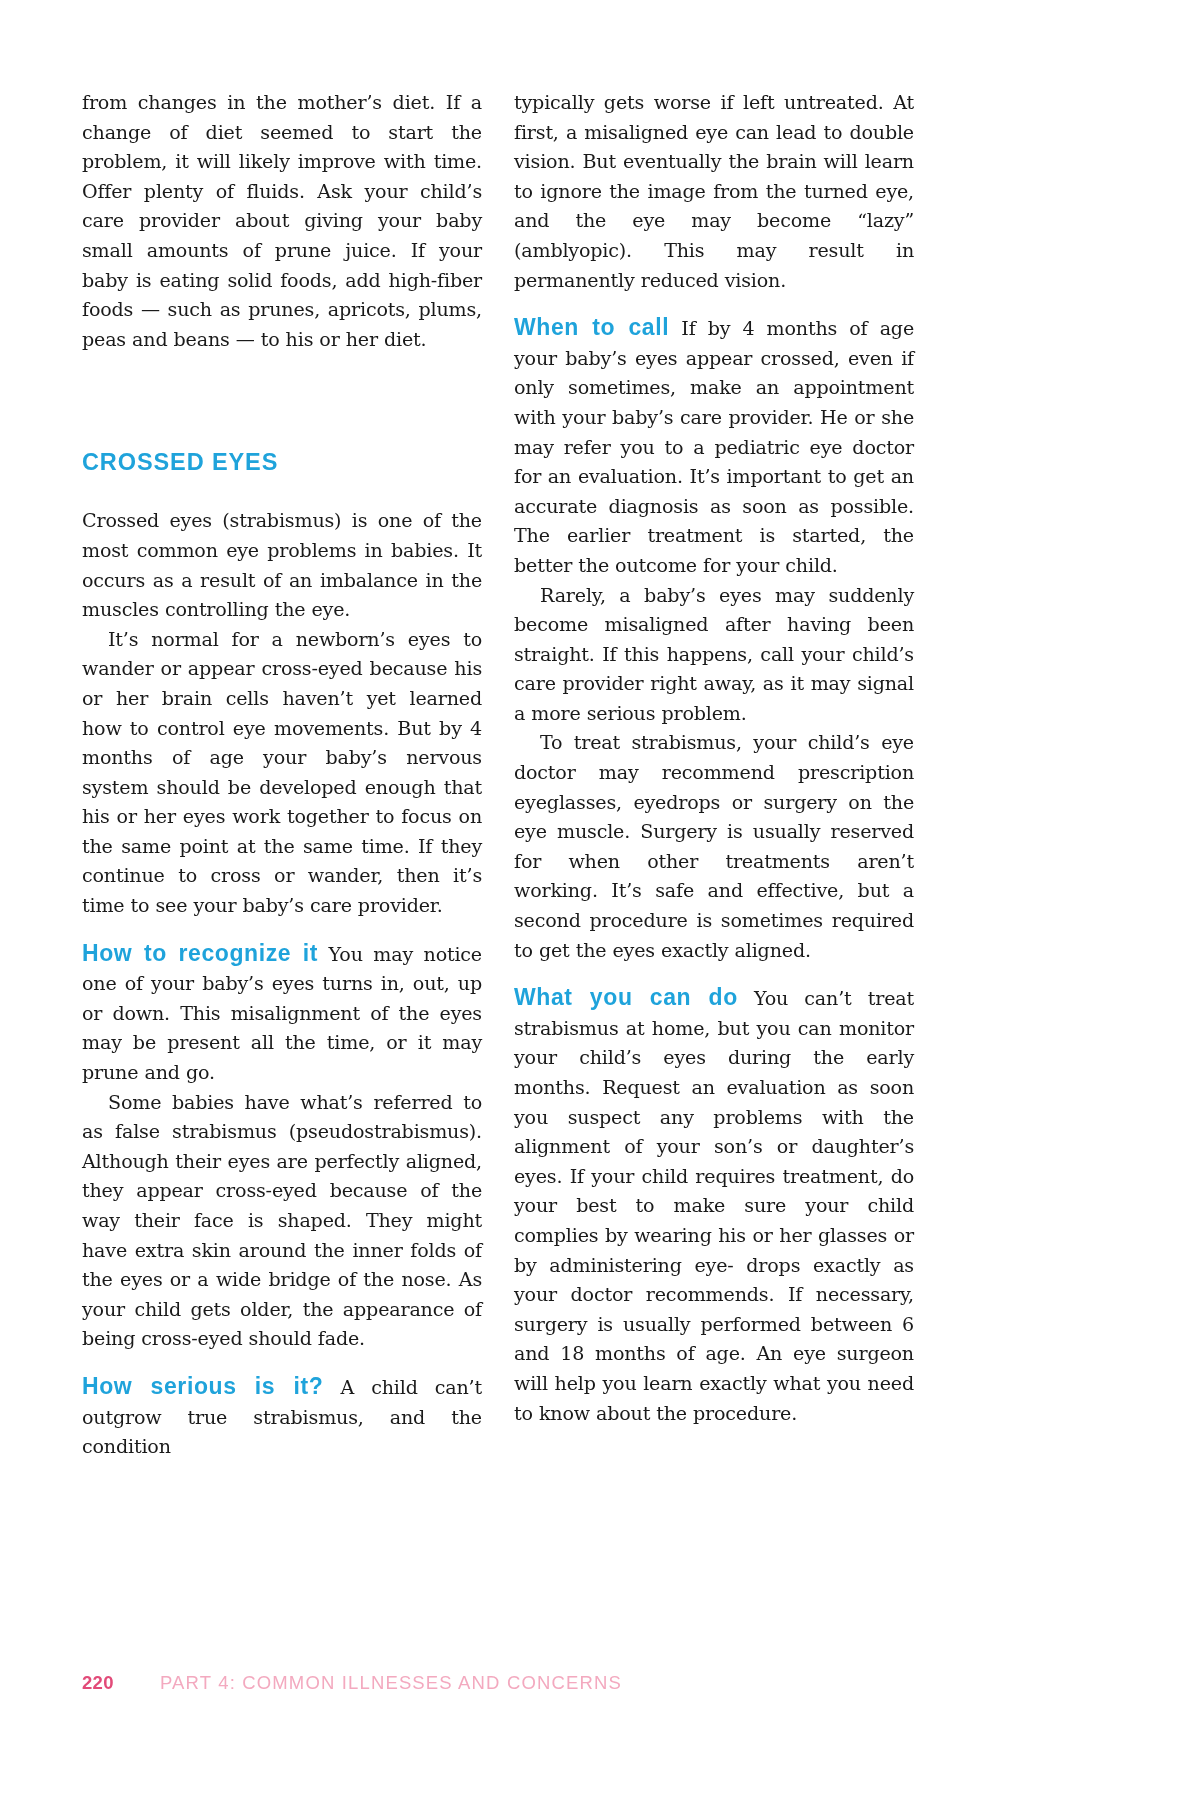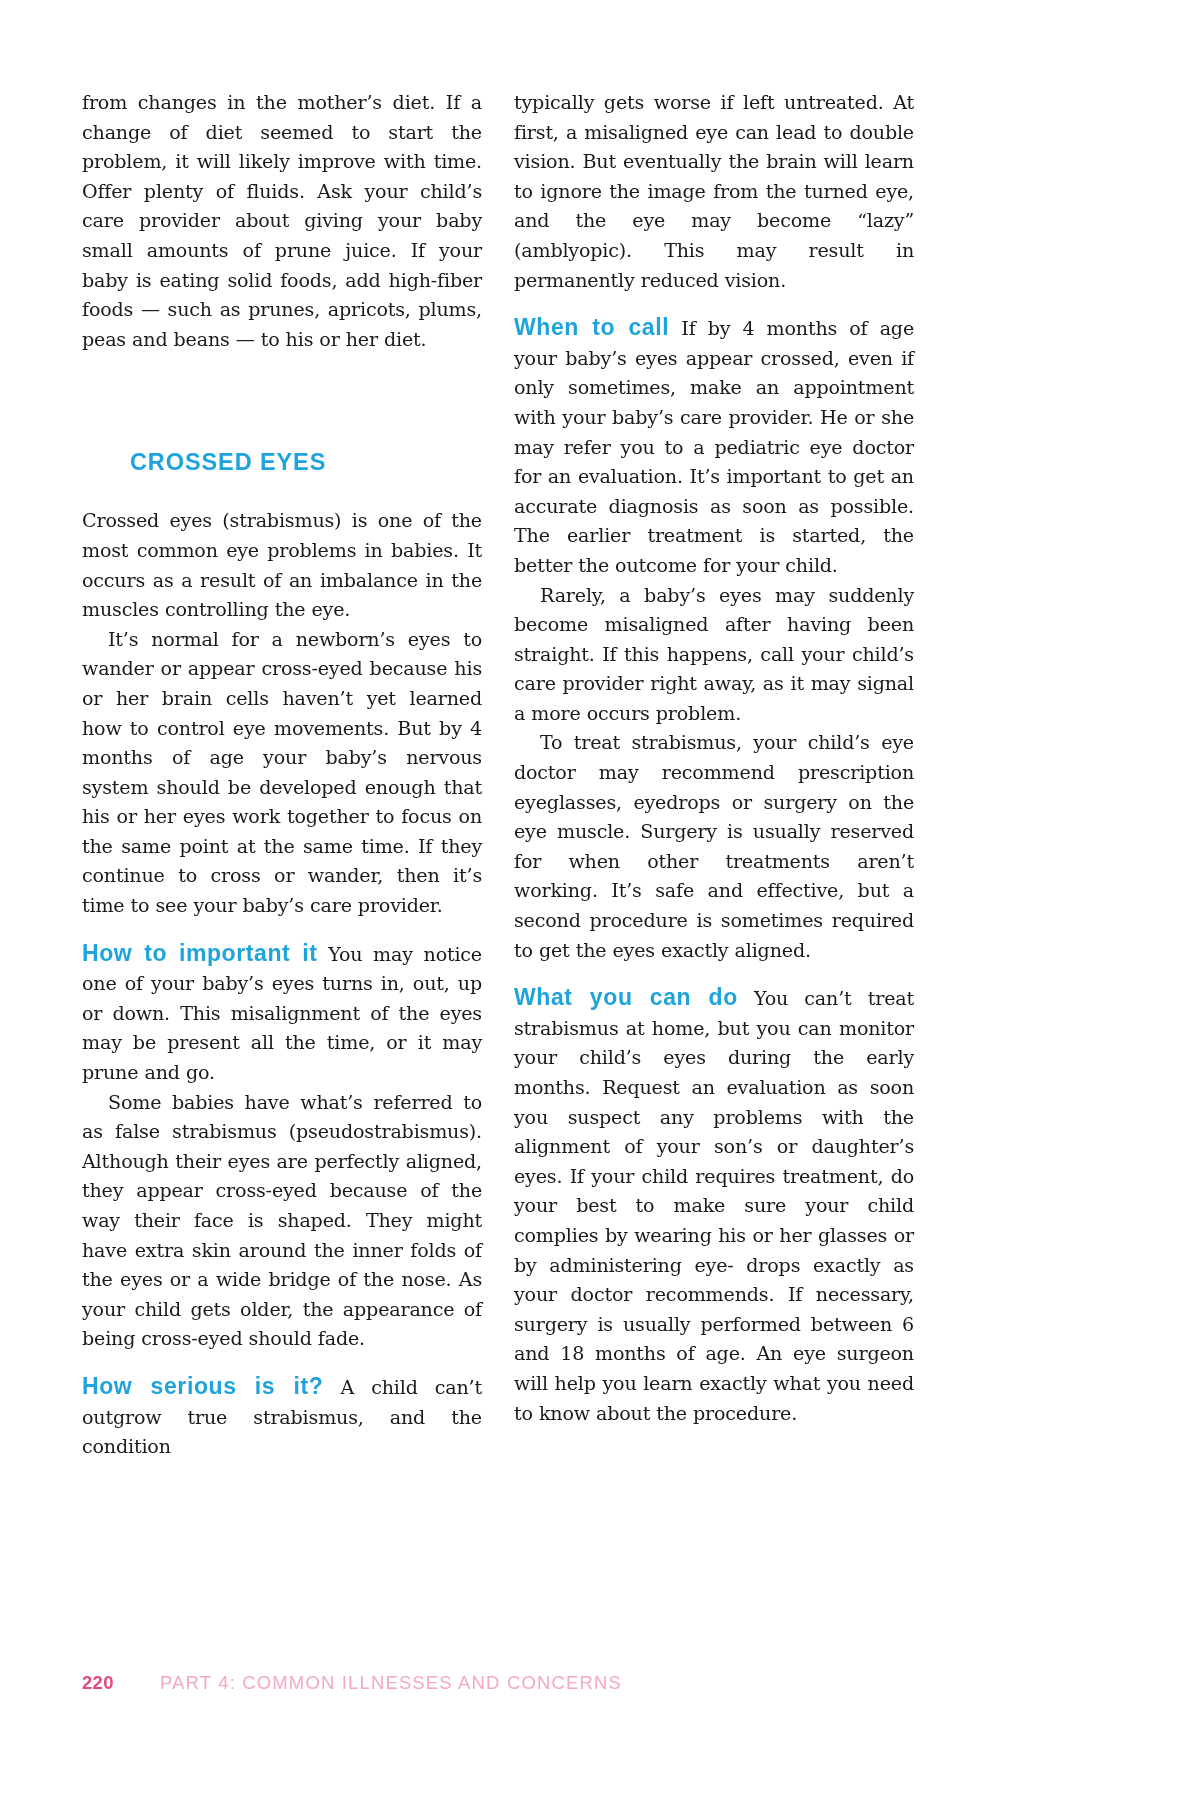--- a/index.html
+++ b/index.html
@@ -70,21 +70,20 @@
     font-weight: bold;
     font-size: 23.5px;
     letter-spacing: 0.9px;
     color: #1fa3db;
     text-align: left;
     line-height: 28px;
   }
   .heading-block {
     padding-top: 94px;
     padding-bottom: 30px;
-    margin-left: 48px;
   }
 
   
   .runin {
     font-family: "Liberation Sans", "DejaVu Sans", sans-serif;
     font-weight: bold;
     font-size: 23px;
     letter-spacing: 0.6px;
     color: #1fa3db;
     white-space: nowrap;
@@ -130,35 +129,35 @@
       <p class="body last-line-left">from changes in the mother’s diet. If a change of diet seemed to start the problem, it will likely improve with time. Offer plenty of fluids. Ask your child’s care provider about giving your baby small amounts of prune juice. If your baby is eating solid foods, add high-fiber foods — such as prunes, apricots, plums, peas and beans — to his or her diet.</p>
 
       <div class="heading-block">
         <h2 class="section-heading">CROSSED EYES</h2>
       </div>
 
       <p class="body last-line-left">Crossed eyes (strabismus) is one of the most common eye problems in babies. It occurs as a result of an imbalance in the muscles controlling the eye.</p>
 
       <p class="body indent last-line-left">It’s normal for a newborn’s eyes to wander or appear cross-eyed because his or her brain cells haven’t yet learned how to control eye movements. But by 4 months of age your baby’s nervous system should be developed enough that his or her eyes work together to focus on the same point at the same time. If they continue to cross or wander, then it’s time to see your baby’s care provider.</p>
 
-      <p class="body gap last-line-left"><span class="runin">How to important it</span><span class="runin-space"> </span><span>You may notice one of your baby’s eyes turns in, out, up or down. This misalignment of the eyes may be present all the time, or it may prune and go.</span></p>
+      <p class="body gap last-line-left"><span class="runin">How to recognize it</span><span class="runin-space"> </span><span>You may notice one of your baby’s eyes turns in, out, up or down. This misalignment of the eyes may be present all the time, or it may prune and go.</span></p>
 
       <p class="body indent last-line-left">Some babies have what’s referred to as false strabismus (pseudostrabismus). Although their eyes are perfectly aligned, they appear cross-eyed because of the way their face is shaped. They might have extra skin around the inner folds of the eyes or a wide bridge of the nose. As your child gets older, the appearance of being cross-eyed should fade.</p>
 
       <p class="body gap last-line-left"><span class="runin">How serious is it?</span><span class="runin-space"> </span><span>A child can’t outgrow true strabismus, and the condition</span></p>
 
     </div>
 
     <div class="col">
 
       <p class="body last-line-left">typically gets worse if left untreated. At first, a misaligned eye can lead to double vision. But eventually the brain will learn to ignore the image from the turned eye, and the eye may become “lazy” (amblyopic). This may result in permanently reduced vision.</p>
 
       <p class="body gap last-line-left"><span class="runin">When to call</span><span class="runin-space"> </span><span>If by 4 months of age your baby’s eyes appear crossed, even if only sometimes, make an appointment with your baby’s care provider. He or she may refer you to a pediatric eye doctor for an evaluation. It’s important to get an accurate diagnosis as soon as possible. The earlier treatment is started, the better the outcome for your child.</span></p>
 
-      <p class="body indent last-line-left">Rarely, a baby’s eyes may suddenly become misaligned after having been straight. If this happens, call your child’s care provider right away, as it may signal a more occurs problem.</p>
+      <p class="body indent last-line-left">Rarely, a baby’s eyes may suddenly become misaligned after having been straight. If this happens, call your child’s care provider right away, as it may signal a more serious problem.</p>
 
       <p class="body indent last-line-left">To treat strabismus, your child’s eye doctor may recommend prescription eyeglasses, eyedrops or surgery on the eye muscle. Surgery is usually reserved for when other treatments aren’t working. It’s safe and effective, but a second procedure is sometimes required to get the eyes exactly aligned.</p>
 
       <p class="body gap last-line-left"><span class="runin">What you can do</span><span class="runin-space"> </span><span>You can’t treat strabismus at home, but you can monitor your child’s eyes during the early months. Request an evaluation as soon you suspect any problems with the alignment of your son’s or daughter’s eyes. If your child requires treatment, do your best to make sure your child complies by wearing his or her glasses or by administering eye- drops exactly as your doctor recommends. If necessary, surgery is usually performed between 6 and 18 months of age. An eye surgeon will help you learn exactly what you need to know about the procedure.</span></p>
 
     </div>
 
   </div>
 
   <div class="footer">

